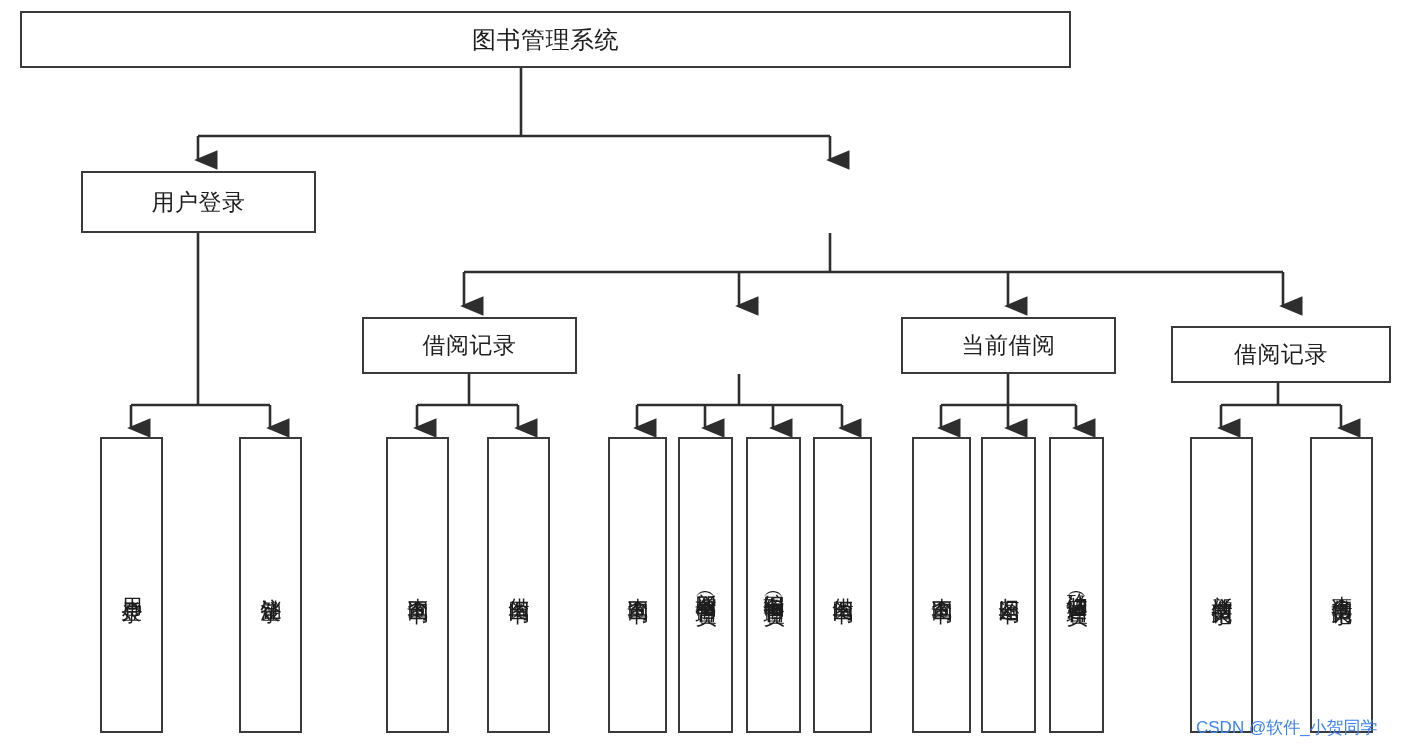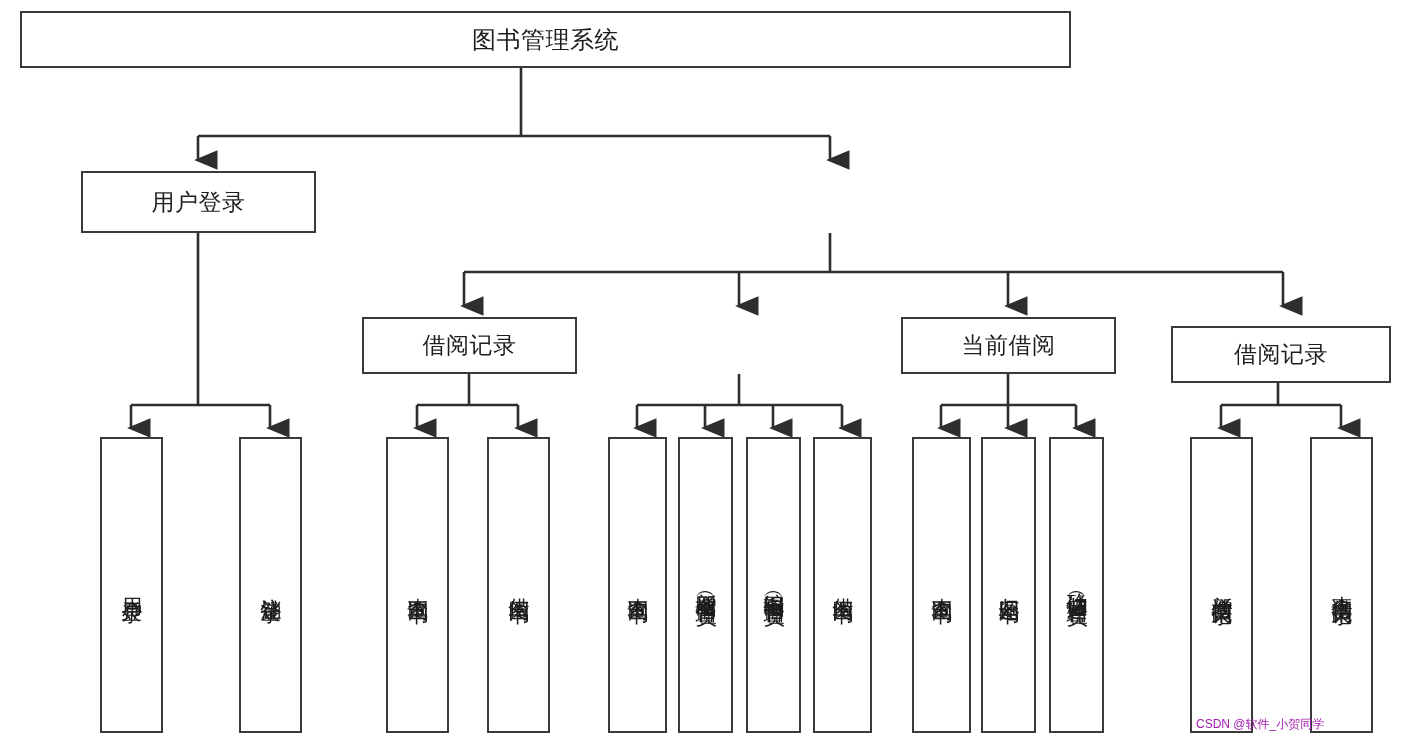--- a/index.html
+++ b/index.html
@@ -57,22 +57,22 @@
     line-height: 1.28;
     letter-spacing: 2px;
     white-space: normal;
     max-height: 100%;
     text-align: center;
   }
   .watermark {
     position: absolute;
     left: 1196px;
     top: 716px;
-    font-size: 12px;
-    color: #a21caf;
+    font-size: 17px;
+    color: #3b82f6;
     white-space: nowrap;
     z-index: 5;
   }
 </style>
 </head>
 <body>
 
 <div id="stage">
 
   <svg id="wires" viewBox="0 0 1405 747" xmlns="http://www.w3.org/2000/svg">

